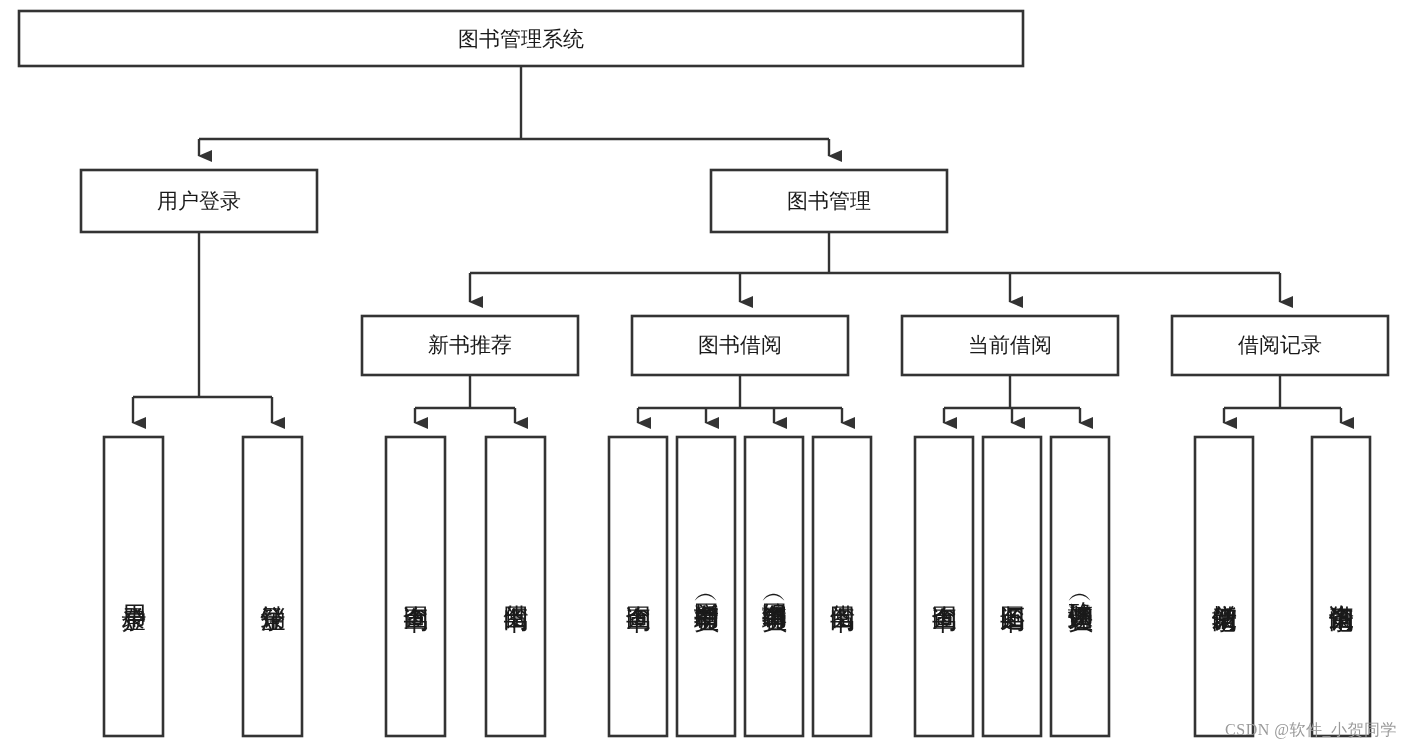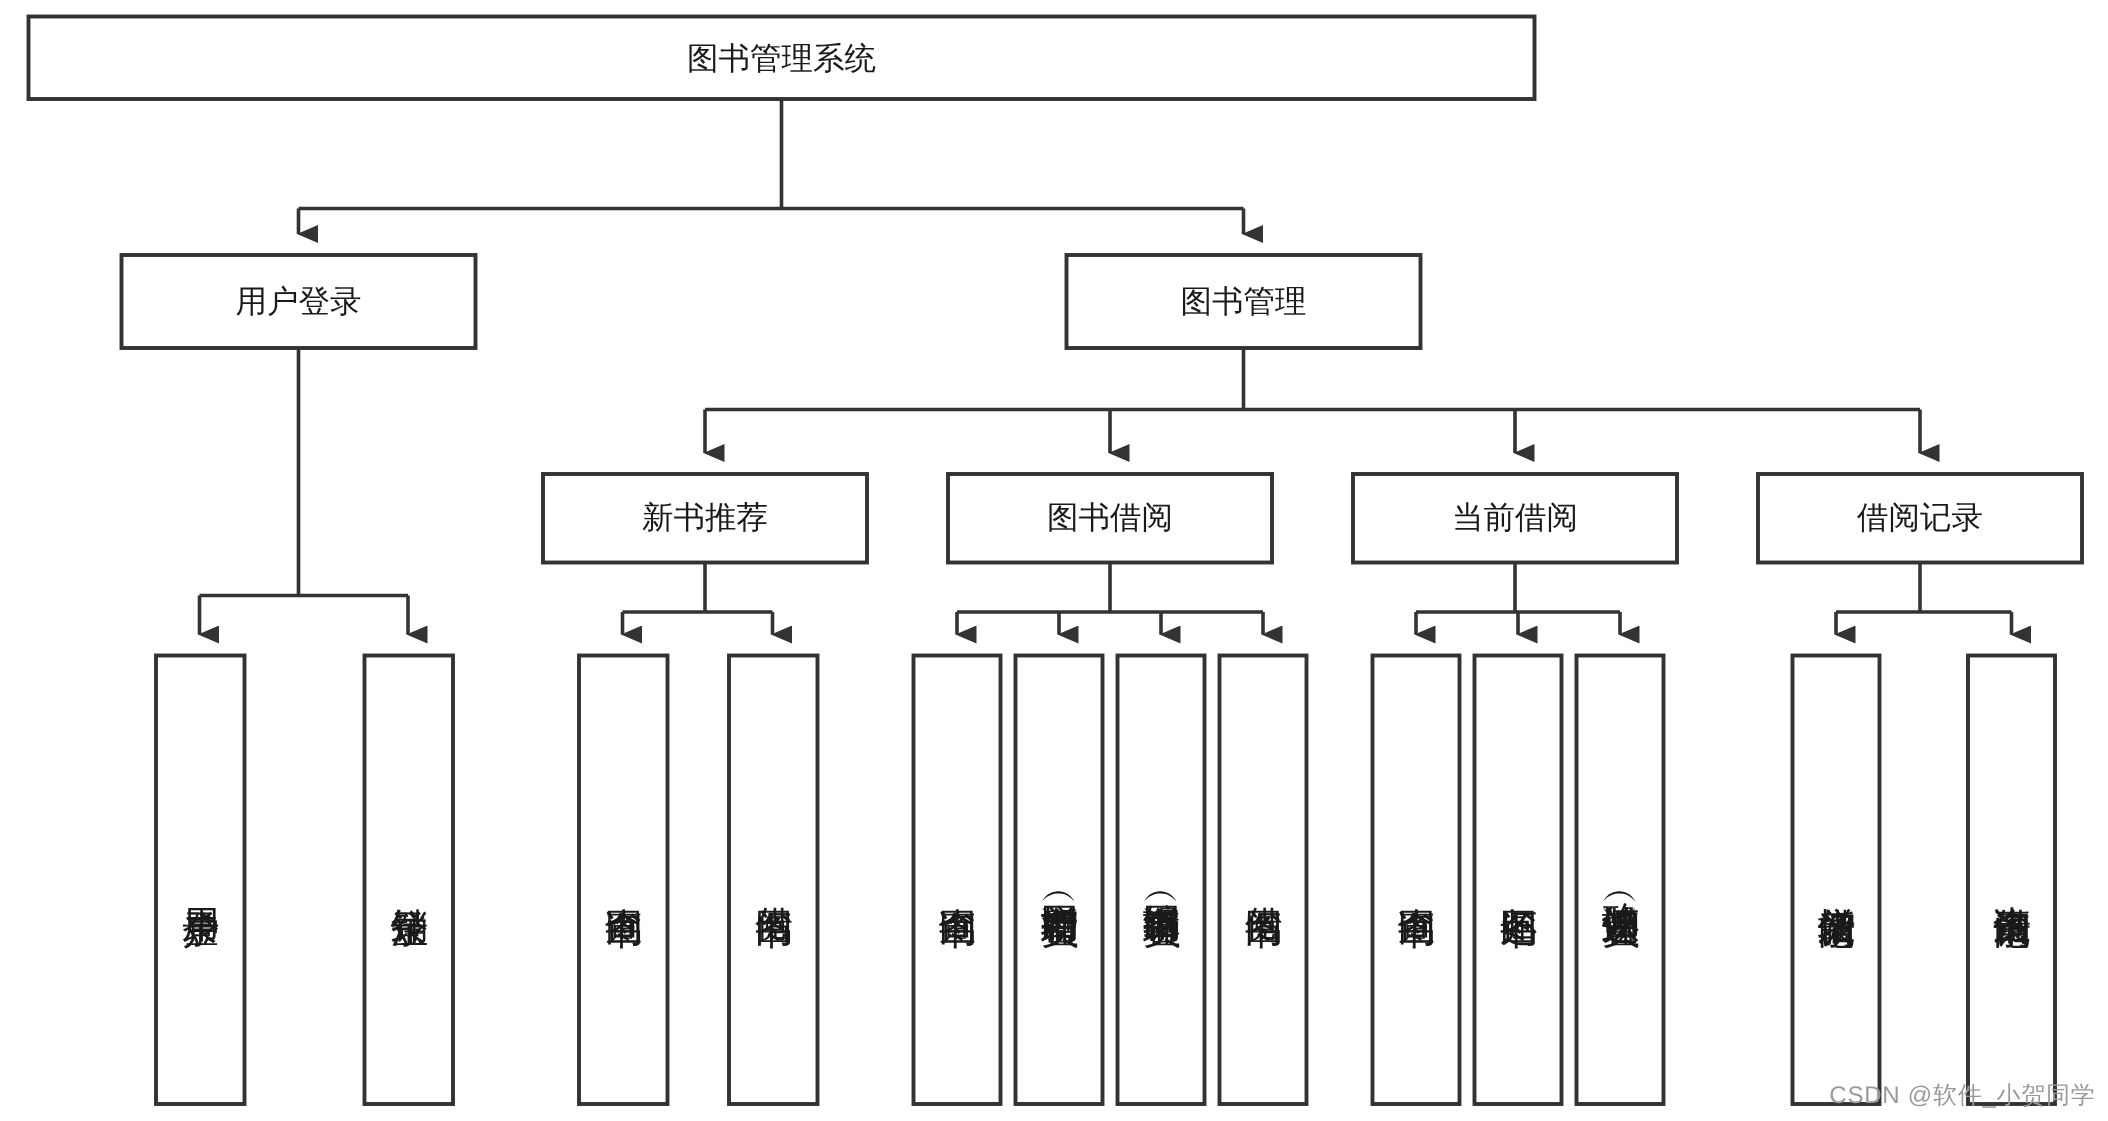--- a/index.html
+++ b/index.html
@@ -55,21 +55,21 @@
     stroke-width: 2.4;
     fill: none;
   }
   .arrow-head {
     fill: #333333;
   }
   .watermark {
     position: absolute;
     right: 8px;
     bottom: 6px;
-    font-family: Liberation Sans, sans-serif;
+    font-family: Liberation Serif, serif;
     font-size: 16px;
     color: #9a9a9a;
     letter-spacing: 0.5px;
     white-space: nowrap;
     pointer-events: none;
   }
 </style>
 </head>
 <body>
 

